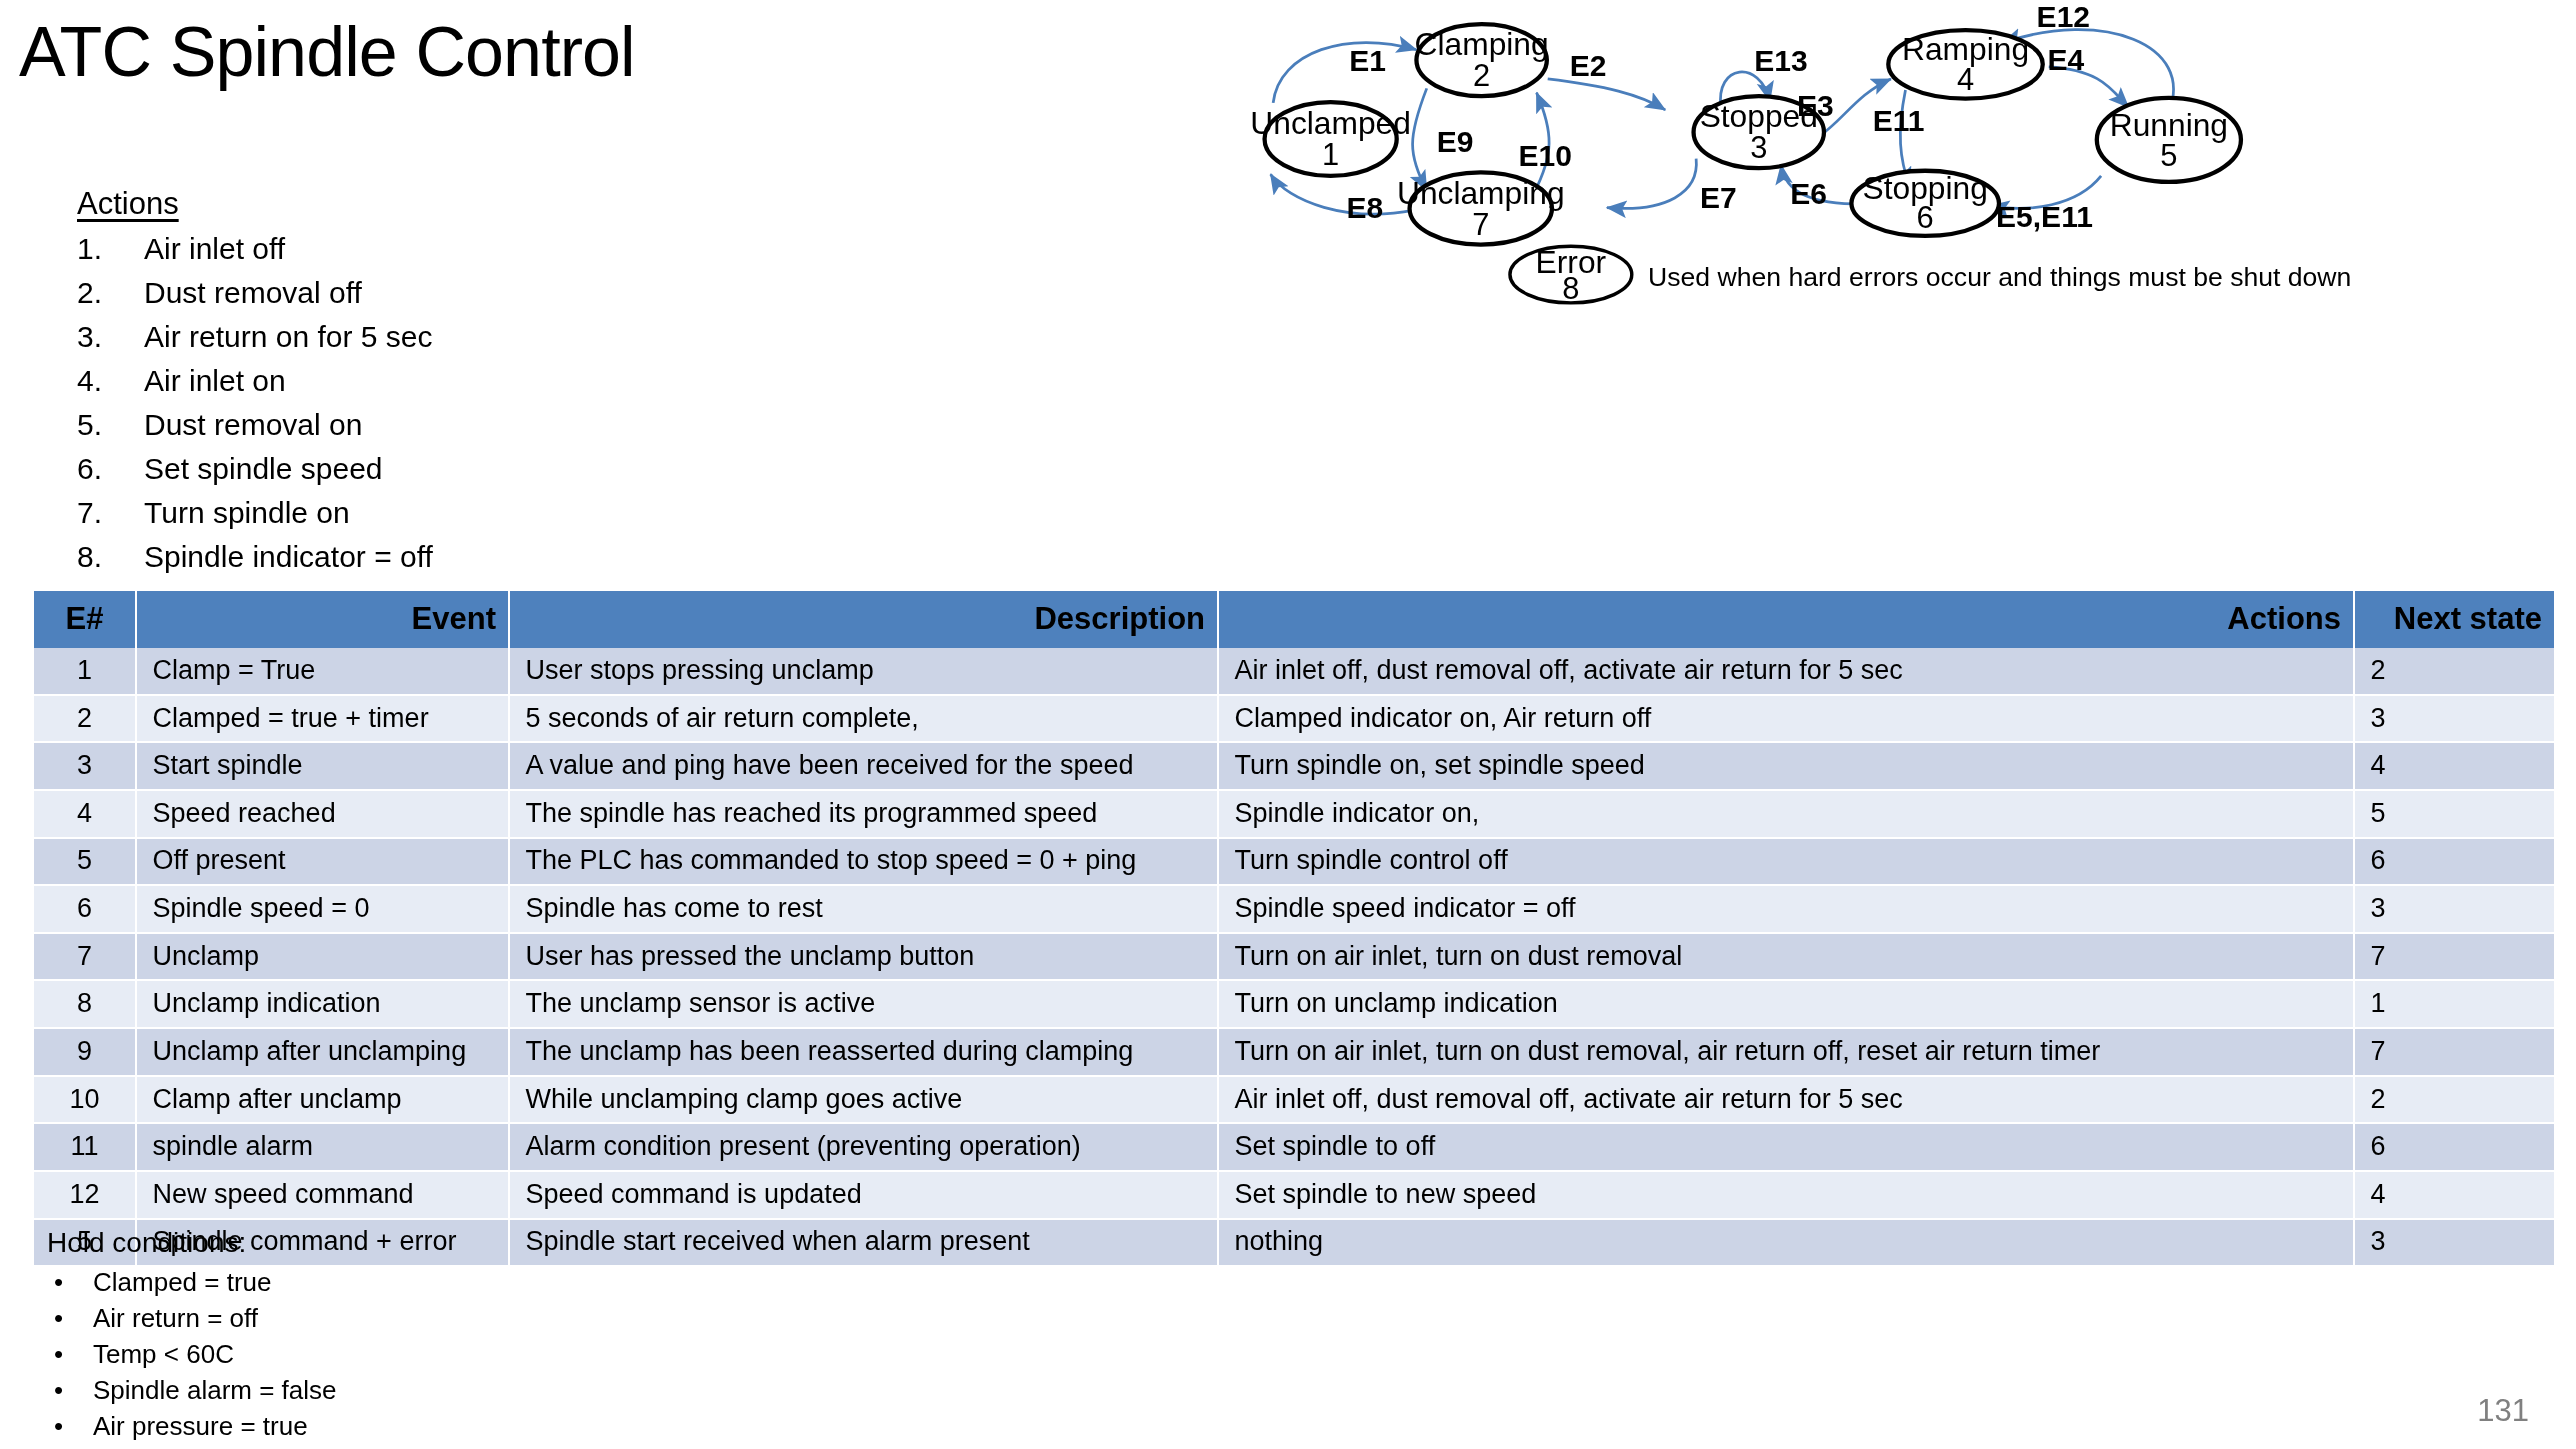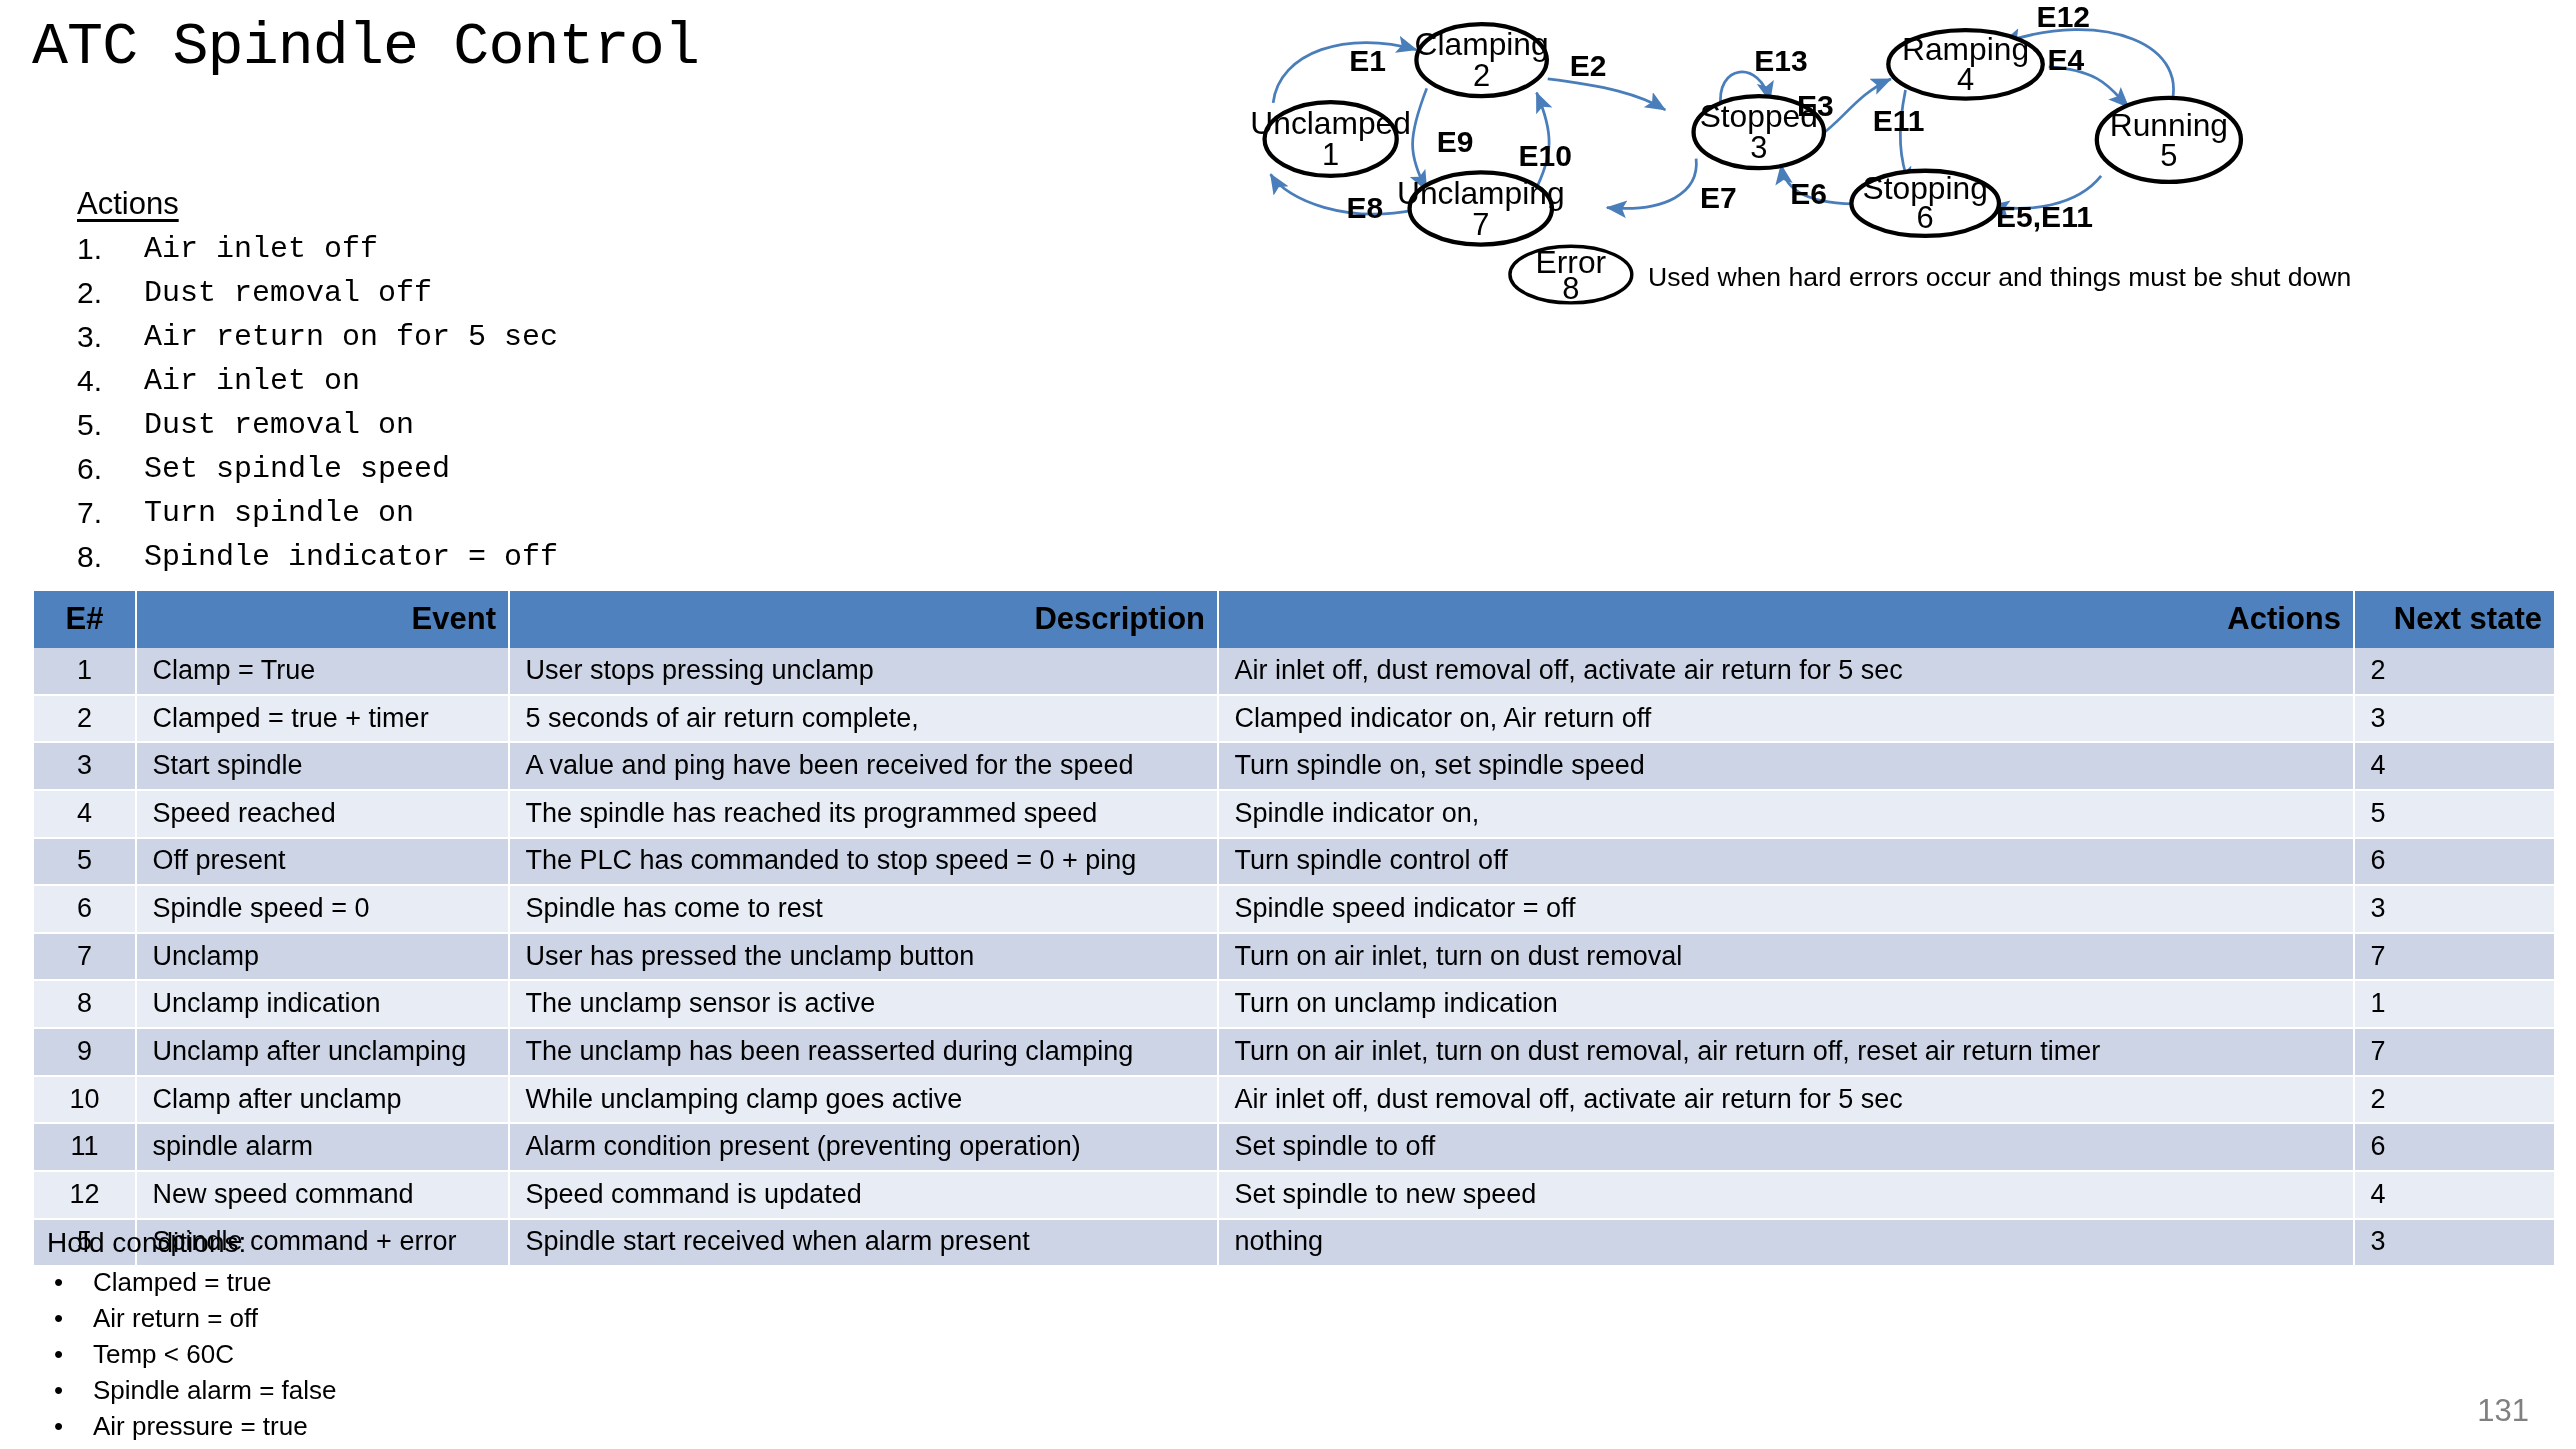--- a/index.html
+++ b/index.html
@@ -11,27 +11,26 @@
     width: 2576px; height: 1450px;
     position: relative;
     font-family: "Liberation Sans", sans-serif;
     color: #000000;
     overflow: hidden;
   }
 
   
   #page-title {
     position: absolute;
-    left: 32px; top: 15.5px;
-    font-size: 60px;
+    left: 19px; top: 15.5px;
+    font-size: 70px;
     font-weight: 400;
     letter-spacing: -0.9px;
     line-height: 1.05;
     white-space: nowrap;
-    font-family: Liberation Mono, monospace;
   }
 
   
   #actions-block {
     position: absolute;
     left: 77px; top: 185px;
     width: 515px;
   }
   #actions-heading {
     font-size: 31px;
@@ -40,21 +39,21 @@
     margin-bottom: 5.2px;
     line-height: 1.2;
   }
   .action-row {
     display: flex;
     font-size: 30px;
     line-height: 44px;
     white-space: nowrap;
   }
   .action-num { width: 67px; flex: 0 0 67px; }
-  .action-text { flex: 1 1 auto; font-family: Liberation Mono, monospace; }
+  .action-text { flex: 1 1 auto; }
 
   
   #state-diagram {
     position: absolute;
     left: 987px; top: 0px;
     width: 1589px; height: 592px;
   }
   #state-diagram svg { display: block; }
 
   .node-ellipse {

